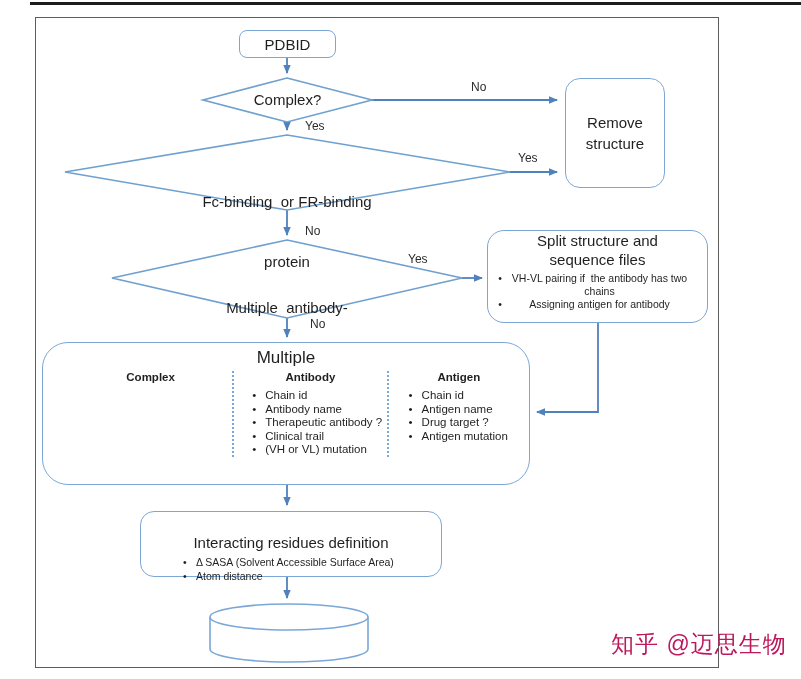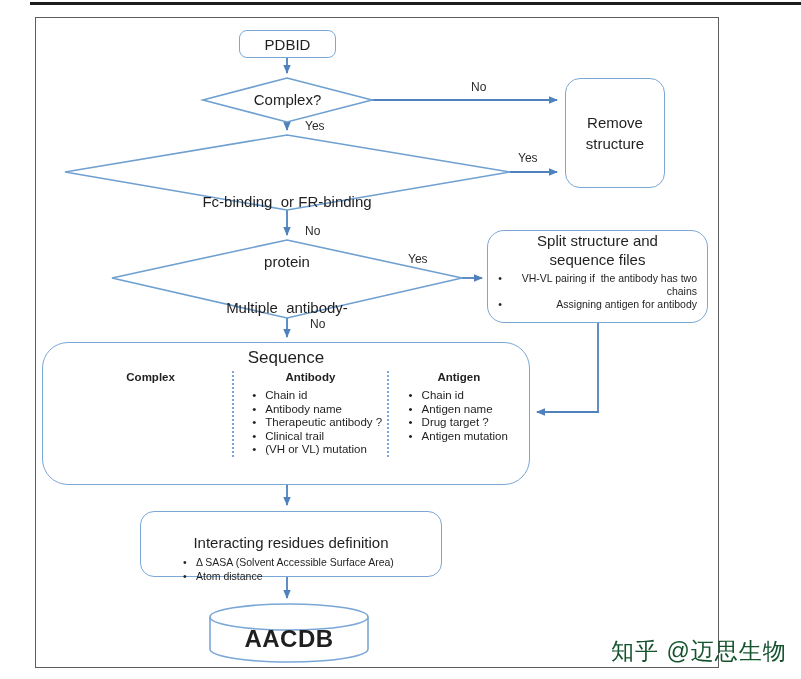--- a/index.html
+++ b/index.html
@@ -12,21 +12,21 @@
   svg.overlay{position:absolute;left:0;top:0;width:801px;height:679px;}
   .node{position:absolute;box-sizing:border-box;background:#fff;border:1.6px solid #7ba7d7;}
   .center{display:flex;align-items:center;justify-content:center;text-align:center;}
   .pdbid{left:239px;top:30px;width:97px;height:28px;font-size:15px;border-radius:8px;}
   .remove{left:565px;top:78px;width:100px;height:110px;border-radius:15px;font-size:15px;line-height:21px;}
   .split{left:487px;top:230px;width:221px;height:93px;border-radius:17px;}
   .split .title{text-align:center;font-size:15px;line-height:19px;}
   .split .bullets{margin-top:3px;}
   .split .brow{display:flex;font-size:10.5px;line-height:13px;}
   .split .brow .dot{width:14px;text-align:right;flex:0 0 14px;}
-  .split .brow .btxt{flex:1;text-align:right;padding-right:10px;white-space:pre-wrap;}
+  .split .brow .btxt{flex:1;text-align:center;padding-right:10px;white-space:pre-wrap;}
   .metadata{left:42px;top:342px;width:488px;height:143px;border-radius:26px;padding-top:5px;}
   .metadata .title{text-align:center;font-size:17px;}
   .cols{display:flex;margin-top:3px;}
   .col{box-sizing:border-box;}
   .col .hdr{font-weight:bold;font-size:11.5px;text-align:center;margin-bottom:6px;}
   .col ul{list-style:none;margin:0;padding:0;font-size:11.5px;line-height:13.6px;}
   .col li{padding-left:13px;position:relative;white-space:pre-wrap;}
   .col li::before{content:"•";position:absolute;left:0;top:0;}
   .col1{width:190px;padding-left:26px;}
   .col2{width:155px;padding-left:18px;border-left:2px dotted #7ba7d7;}
@@ -34,21 +34,21 @@
   .col2 .hdr{margin-left:-18px;}
   .col3 .hdr{margin-left:-20px;}
   .interacting{left:140px;top:511px;width:302px;height:66px;border-radius:14px;padding-top:22px;}
   .interacting .title{text-align:center;font-size:15px;}
   .interacting ul{list-style:none;margin:4px 0 0 0;padding:0 0 0 42px;font-size:10.5px;line-height:14px;}
   .interacting li{padding-left:13px;position:relative;}
   .interacting li::before{content:"•";position:absolute;left:0;top:0;}
   .dtext{position:absolute;text-align:center;font-size:15px;line-height:20px;background:transparent;white-space:pre;}
   .elabel{position:absolute;font-size:12px;color:#2b2b2b;background:transparent;}
   .aacdb-label{position:absolute;left:210px;top:625px;width:158px;text-align:center;font-size:24px;font-weight:600;letter-spacing:0.5px;}
-  .watermark{position:absolute;left:611px;top:629px;font-size:23px;color:#14532d;letter-spacing:1px;white-space:nowrap;margin-top:7px;}
+  .watermark{position:absolute;left:611px;top:629px;font-size:23px;color:#be185d;letter-spacing:1px;white-space:nowrap;}
 </style>
 </head>
 <body>
 
 <div class="stage">
 
   <div class="topline"></div>
   <div class="frame"></div>
 
   <svg class="overlay" viewBox="0 0 801 679">
@@ -111,21 +111,21 @@
         <span class="btxt">VH-VL pairing if  the antibody has two chains</span>
       </div>
       <div class="brow">
         <span class="dot">•</span>
         <span class="btxt">Assigning antigen for antibody</span>
       </div>
     </div>
   </div>
 
   <div class="node metadata">
-    <div class="title">Sequence</div>
+    <div class="title">Multiple</div>
     <div class="cols">
       <div class="col col1">
         <div class="hdr">Complex</div>
       </div>
       <div class="col col2">
         <div class="hdr">Antibody</div>
         <ul>
           <li>Chain id</li>
           <li>Antibody name</li>
           <li>Therapeutic antibody ?</li>
@@ -146,21 +146,20 @@
   </div>
 
   <div class="node interacting">
     <div class="title">Interacting residues definition</div>
     <ul>
       <li>Δ SASA (Solvent Accessible Surface Area)</li>
       <li>Atom distance</li>
     </ul>
   </div>
 
-  <div class="aacdb-label">AACDB</div>
 
   <span class="elabel" style="left:471px;top:80px;">No</span>
   <span class="elabel" style="left:305px;top:119px;">Yes</span>
   <span class="elabel" style="left:518px;top:151px;">Yes</span>
   <span class="elabel" style="left:305px;top:224px;">No</span>
   <span class="elabel" style="left:408px;top:252px;">Yes</span>
   <span class="elabel" style="left:310px;top:317px;">No</span>
 
   <div class="watermark">知乎 @迈思生物</div>
 

